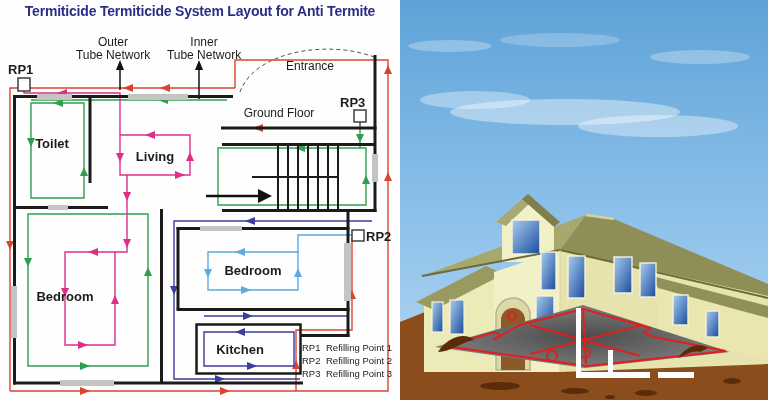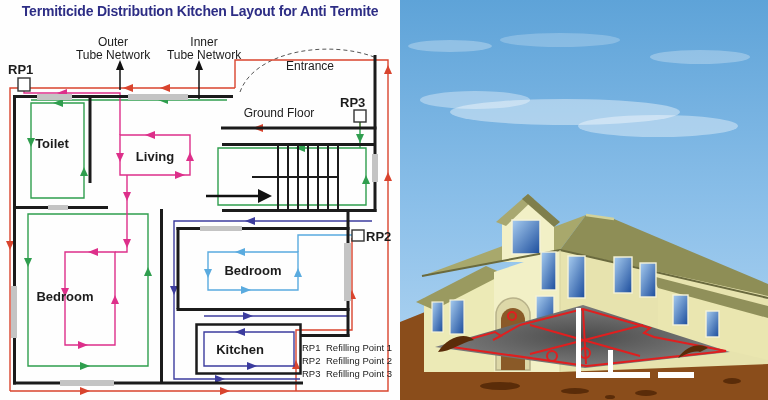--- a/index.html
+++ b/index.html
@@ -15,21 +15,21 @@
   .anno{font-size:12px;}
   .rp{font-size:13px;font-weight:600;}
   .legend-t{font-size:9.5px;fill:#333;}
 </style>
 </head>
 <body>
 
 <div class="stage">
 
   <div class="left-panel">
-    <div class="plan-title">Termiticide Distribution Kitchen Layout for Anti Termite</div>
+    <div class="plan-title">Termiticide Termiticide System Layout for Anti Termite</div>
 
     <svg class="plan-svg" width="400" height="400" viewBox="0 0 400 400">
 
       <path d="M240,92 C255,50 330,40 374,57" stroke="#555" stroke-width="1" stroke-dasharray="4 3" fill="none"></path>
 
       <g stroke="#d9442e" stroke-width="1.4" fill="none">
         <path d="M10,391 V88 H235"></path>
         <path d="M235,88 V60 H388 V391 H10"></path>
         <path d="M360,128 H239"></path>
         <path d="M360,122 V128"></path>

